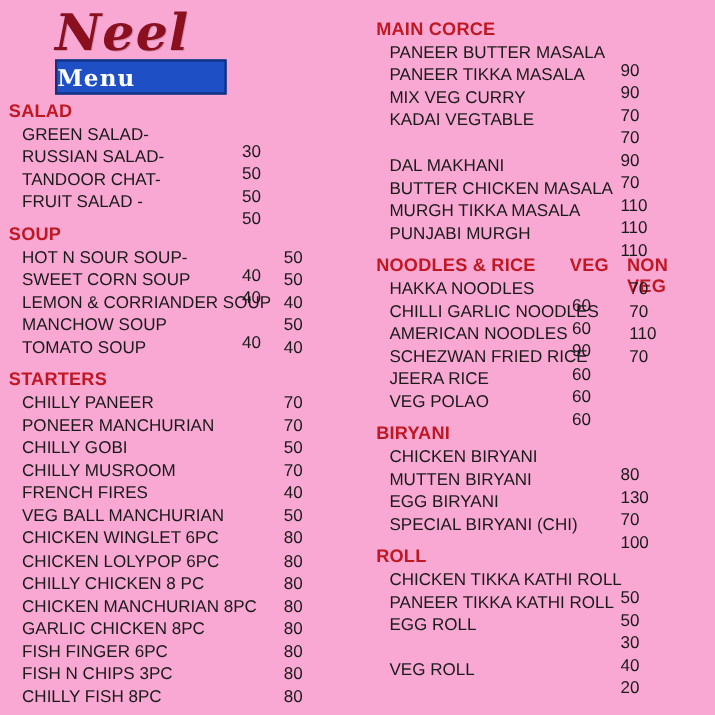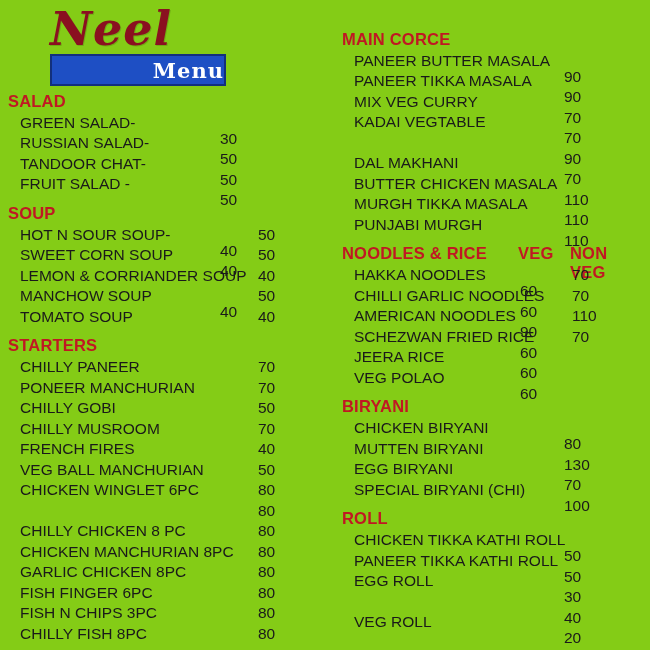--- a/index.html
+++ b/index.html
@@ -10,37 +10,37 @@
     width: 650px;
     height: 650px;
     background: #ece6a8;
     font-family: "Liberation Sans", sans-serif;
     overflow: hidden;
   }
   #menu {
     position: relative;
     width: 650px;
     height: 650px;
-    background: #84cc16;
+    background: #f9a8d4;
     box-sizing: border-box;
   }
   .col {
     position: absolute;
     top: 0;
     box-sizing: border-box;
   }
   .col-left {
     left: 0;
     width: 338px;
     padding: 0 6px 0 8px;
   }
   .col-right {
     left: 338px;
     width: 312px;
-    padding: 16px 6px 0 4px;
+    padding: 4px 6px 0 4px;
   }
   
   .logo-block {
     position: relative;
     height: 92px;
   }
   .logo-script {
     position: absolute;
     left: 42px;
     top: 2px;
@@ -55,22 +55,21 @@
   .menu-badge {
     position: absolute;
     left: 42px;
     top: 54px;
     width: 152px;
     height: 28px;
     background: #1e4fc4;
     border: 2px solid #12307d;
     display: flex;
     align-items: center;
-    justify-content: flex-end;
-    padding-left: 20px;
+    justify-content: flex-start;
   }
   .menu-badge span {
     color: #ffffff;
     font-family: "DejaVu Serif", serif;
     font-weight: bold;
     font-size: 21px;
     letter-spacing: 1px;
   }
   
   .section-head {
@@ -225,20 +224,21 @@
           <span class="nm">VEG BALL MANCHURIAN</span>
           <span class="p1"></span>
           <span class="p2">50</span>
         </div>
         <div class="item">
           <span class="nm">CHICKEN WINGLET   6PC</span>
           <span class="p1"></span>
           <span class="p2">80</span>
         </div>
         <div class="item">
+          <span class="nm">CHICKEN LOLYPOP  6PC</span>
           <span class="p1"></span>
           <span class="p2">80</span>
         </div>
         <div class="item">
           <span class="nm">CHILLY CHICKEN   8 PC</span>
           <span class="p1"></span>
           <span class="p2">80</span>
         </div>
         <div class="item">
           <span class="nm">CHICKEN MANCHURIAN   8PC</span>

